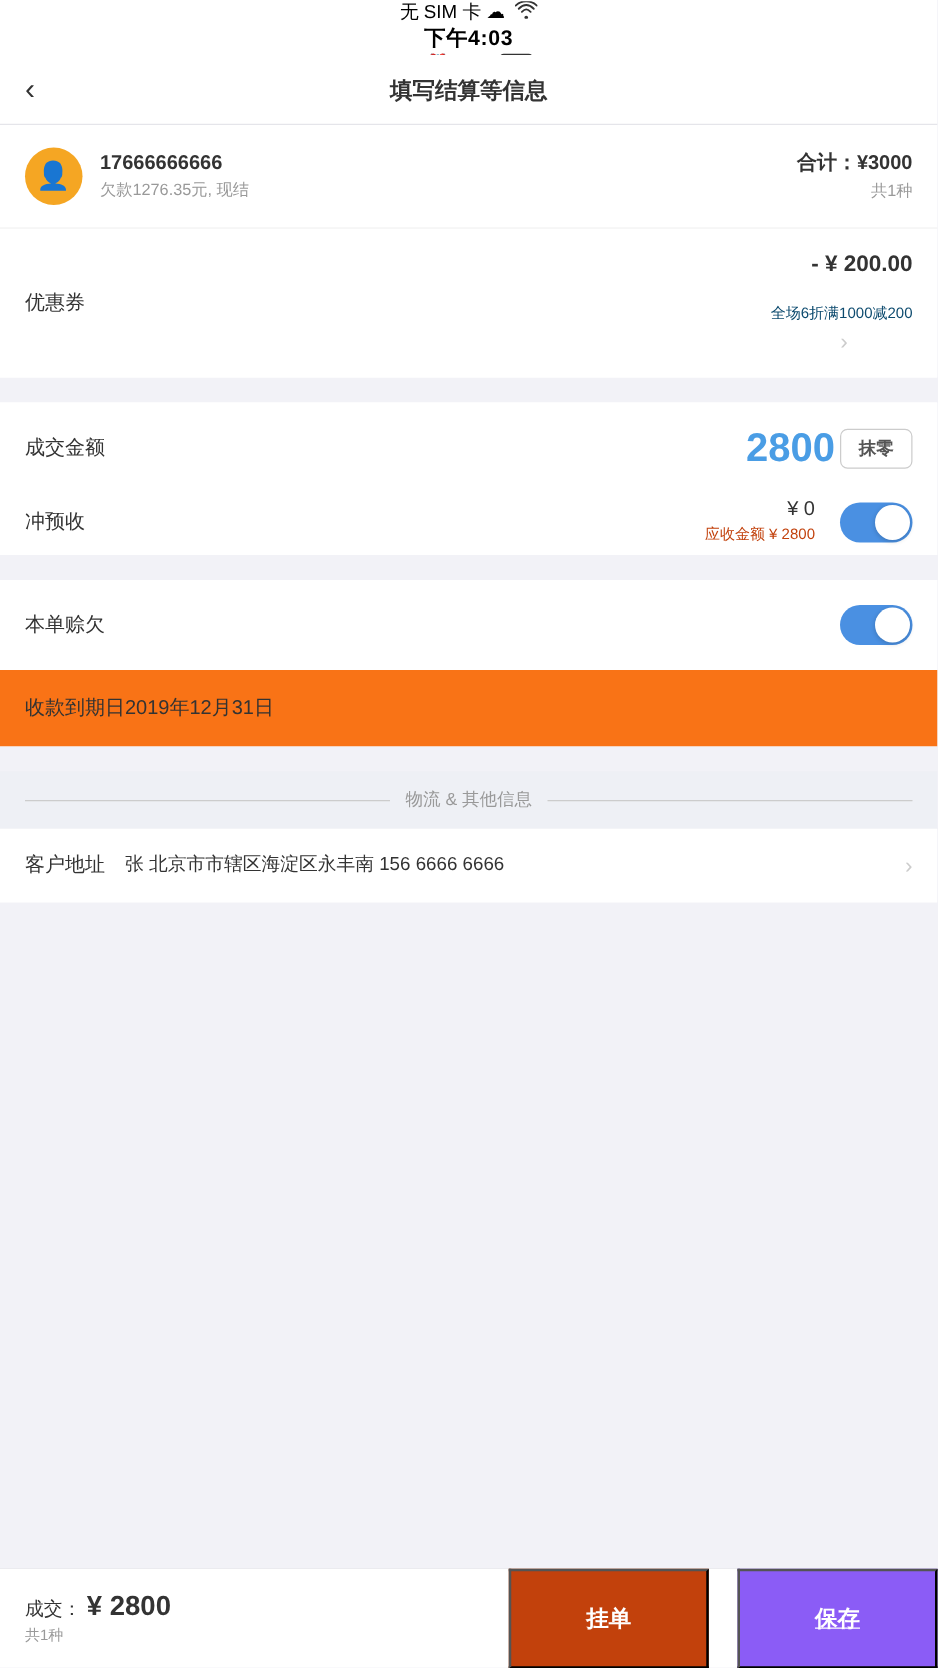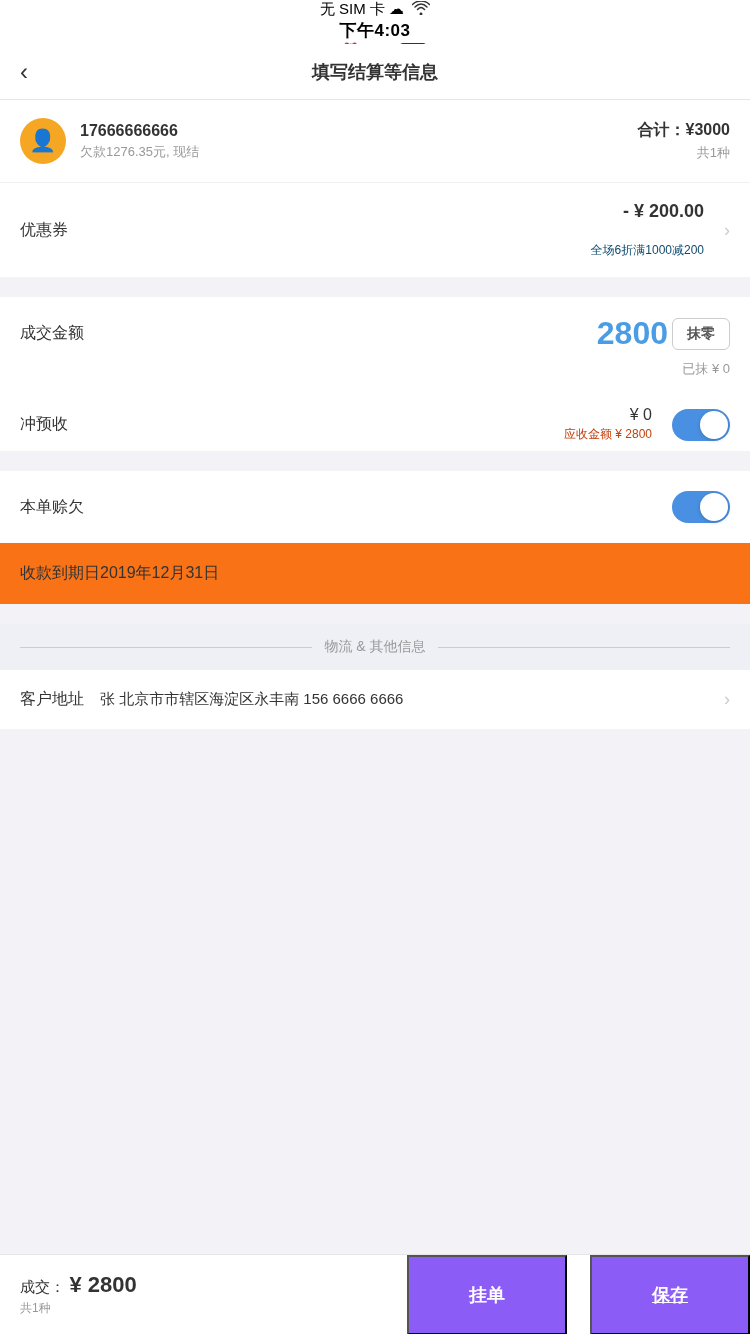--- a/index.html
+++ b/index.html
@@ -88,21 +88,21 @@
     
     .coupon-row {
       display: flex;
       align-items: center;
       justify-content: space-between;
       padding: 18px 20px;
       background: #fff;
       border-bottom: none;
     }
     .coupon-label { font-size: 16px; color: #333; }
-    .coupon-right { display: flex; align-items: center; gap: 16px; }
+    .coupon-right { display: flex; align-items: center; gap: 4px; flex-direction: column; }
     .coupon-discount { font-size: 18px; font-weight: 600; color: #333; }
     .coupon-desc { font-size: 12px; color: #0c4a6e; text-align: right; margin-top: 20px; }
     .coupon-chevron { color: #ccc; font-size: 18px; margin-left: 4px; }
 
     
     .gray-divider {
       height: 10px;
       background: #f2f2f7;
     }
 
@@ -244,21 +244,21 @@
       width: 160px;
       display: flex;
       align-items: center;
       justify-content: center;
       font-size: 18px;
       font-weight: 600;
       color: #fff;
       cursor: pointer;
       flex-shrink: 0;
     }
-    .btn-hold { background: #8b5cf6; }
+    .btn-hold { background: #c2410c; }
     .btn-save { background: #8b5cf6; text-decoration: underline; }
 
     .coupon-value-wrap { text-align: right; }
   </style>
 </head>
 <body>
 
 <div class="status-bar">
   <div class="status-left">
     <span>无 SIM 卡  ☁</span>
@@ -318,21 +318,20 @@
 <div class="gray-divider"></div>
 
 <div class="section">
   <div class="amount-row">
     <div class="row-label">成交金额</div>
     <div class="amount-right">
       <div class="amount-value">2800</div>
       <button class="round-btn">抹零</button>
     </div>
   </div>
-  <div class="amount-sub">已抹  ¥ 0</div>
 
   <div class="prepay-row">
     <div class="row-label">冲预收</div>
     <div class="prepay-right">
       <div class="prepay-value-col">
         <div class="prepay-amount">¥ 0</div>
         <div class="prepay-sub">应收金额 ¥ 2800</div>
       </div>
       <div class="toggle">
         <div class="toggle-thumb"></div>

